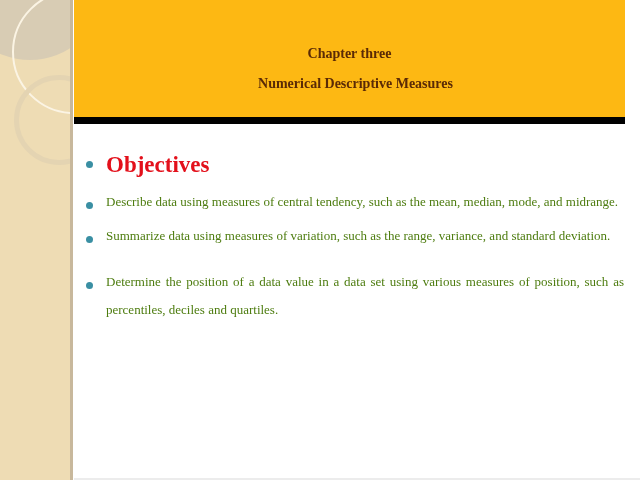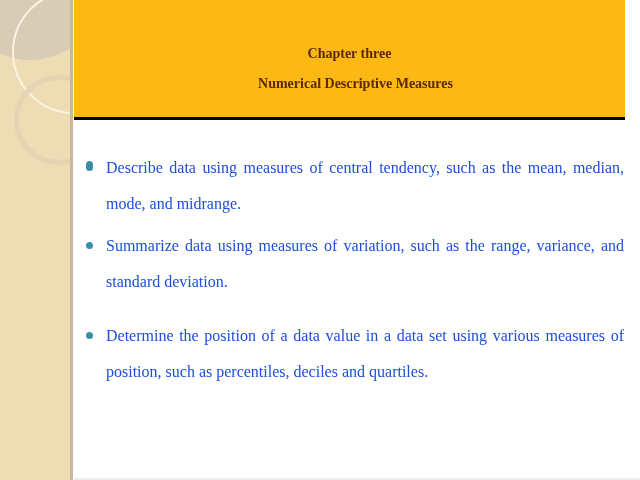--- a/index.html
+++ b/index.html
@@ -29,37 +29,37 @@
     border-radius: 50%;
     border: 5px solid #e4d4b2;
   }
   .divider {
     position: absolute; left: 70px; top: 0; width: 3px; height: 480px;
     background: #c8b89c;
   }
   .header {
     position: absolute; left: 74px; top: 0; width: 551px; height: 117px;
     background: #fdb813;
-    border-bottom: 3px solid #000000;
+    border-bottom: 7px solid #000000;
     text-align: center;
     color: #5a2a06;
     font-weight: bold;
     font-size: 14px;
   }
   .header .line1 { position: absolute; left: 0; right: 0; top: 46px; }
   .header .line2 { position: absolute; left: 0; right: 0; top: 76px; padding-left: 12px; }
   .content {
     position: absolute; left: 84px; top: 146px; width: 540px;
   }
   .item {
     position: relative;
     padding-left: 22px;
-    font-size: 16px;
-    line-height: 36px;
-    color: #1d4ed8;
+    font-size: 13px;
+    line-height: 28px;
+    color: #4d7c0f;
     text-align: justify;
     margin-bottom: 0;
   }
   .item .bullet {
     position: absolute; left: 2px; top: 14px;
     width: 7px; height: 7px; border-radius: 50%;
     background: #3a8fa3;
   }
   .item.heading {
     color: #e3101b; font-weight: bold; font-size: 23px; line-height: 38px;
@@ -80,20 +80,21 @@
 <div class="divider"></div>
 
 <div class="header">
   <div class="line1">Chapter three</div>
   <div class="line2">Numerical Descriptive Measures</div>
 </div>
 
 <div class="content">
   <div class="item heading" style="margin-bottom:4px;">
     <span class="bullet"></span>
+    <span>Objectives</span>
   </div>
   <div class="item" style="margin-bottom:6px;">
     <span class="bullet"></span>
     <span>Describe data using measures of central tendency, such as the mean, median, mode, and midrange.</span>
   </div>
   <div class="item" style="margin-bottom:18px;">
     <span class="bullet"></span>
     <span>Summarize data using measures of variation, such as the range, variance, and standard deviation.</span>
   </div>
   <div class="item">

